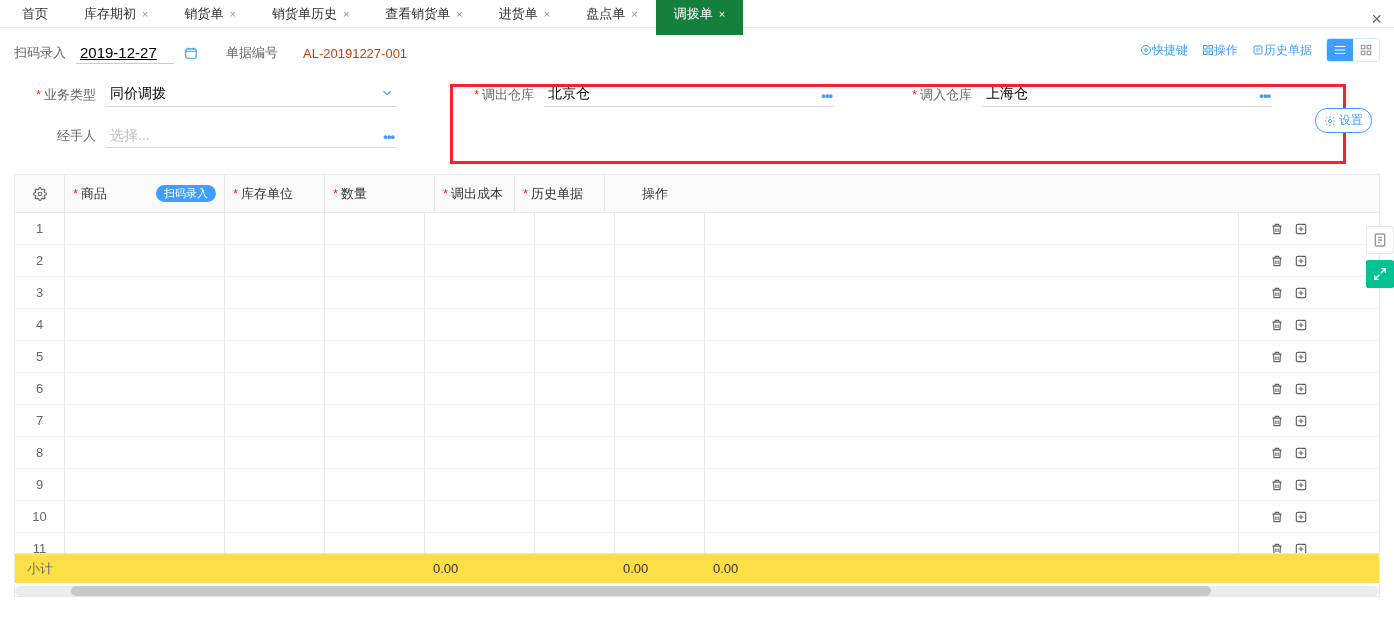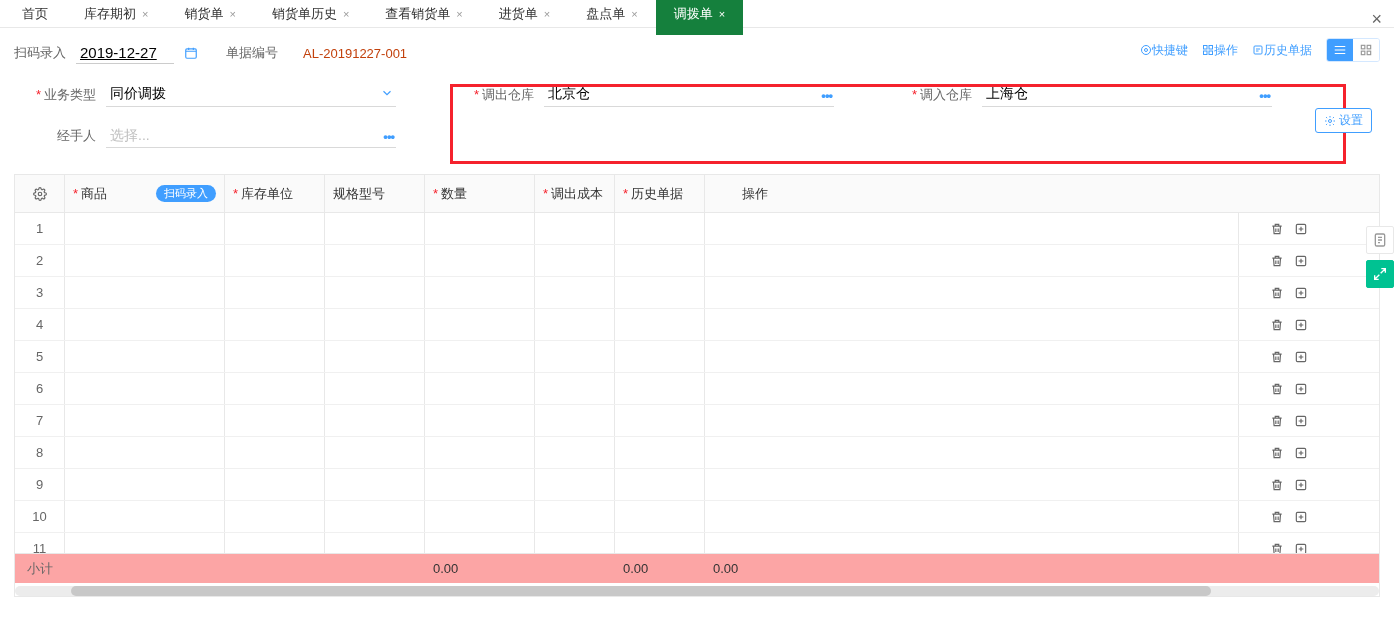--- a/index.html
+++ b/index.html
@@ -35,21 +35,21 @@
 .form-label { width: 92px; text-align: right; color: #666; padding-right: 10px; font-size: 13px; }
 .req { color: #f5222d; margin-right: 3px; }
 .form-input-wrap { position: relative; }
 .form-input { border: none; border-bottom: 1px solid #d9d9d9; padding: 4px 24px 4px 4px; width: 290px; font-size: 14px; background: transparent; }
 .form-input::placeholder { color: #bfbfbf; }
 .dd-icon { position: absolute; right: 2px; top: 4px; color: #409eff; cursor: pointer; }
 .more-icon { position: absolute; right: 2px; top: 6px; color: #409eff; cursor: pointer; letter-spacing: -1px; font-weight: bold; }
 
 .red-box { position: absolute; border: 3px solid #f5222d; left: 450px; top: 84px; width: 896px; height: 80px; pointer-events: none; z-index: 5; }
 
-.settings-btn { position: absolute; right: 22px; top: 108px; border: 1px solid #409eff; color: #409eff; border-radius: 3px; padding: 3px 8px; font-size: 12px; cursor: pointer; display: flex; align-items: center; gap: 3px; background: #fff; z-index: 6; }
+.settings-btn { position: absolute; right: 22px; top: 108px; border: 1px solid #409eff; color: #409eff; border-radius: 12px; padding: 3px 8px; font-size: 12px; cursor: pointer; display: flex; align-items: center; gap: 3px; background: #fff; z-index: 6; }
 
 
 .table-wrap { margin: 8px 14px 0 14px; border: 1px solid #e8e8e8; position: relative; }
 .table-head { display: flex; background: #fafafa; border-bottom: 1px solid #e8e8e8; height: 38px; align-items: center; font-size: 13px; color: #333; }
 .th, .td { border-right: 1px solid #e8e8e8; height: 100%; display: flex; align-items: center; padding: 0 8px; overflow: hidden; }
 .th:last-child, .td:last-child { border-right: none; }
 .col-gear { width: 50px; justify-content: center; }
 .col-no { width: 50px; justify-content: center; color: #666; }
 .col-prod { width: 160px; }
 .col-unit { width: 100px; }
@@ -59,21 +59,21 @@
 .col-amt { width: 90px; }
 .col-avail { width: 534px; }
 .col-ops { width: 100px; justify-content: center; gap: 10px; }
 
 .scan-badge { background: #409eff; color: #fff; border-radius: 9px; padding: 1px 8px; font-size: 11px; margin-left: auto; }
 
 .table-body { height: 340px; overflow-y: auto; }
 .table-row { display: flex; height: 32px; border-bottom: 1px solid #f0f0f0; font-size: 13px; }
 .op-icon { cursor: pointer; color: #666; }
 
-.subtotal-row { display: flex; height: 30px; background: #fca5a5; border-top: 1px solid #e8e8e8; font-size: 13px; align-items: center; }
+.subtotal-row { display: flex; height: 30px; background: #fde047; border-top: 1px solid #e8e8e8; font-size: 13px; align-items: center; }
 .subtotal-row .td { border-right: none; }
 
 .hscroll { height: 10px; margin: 3px 0 0 0; background: #ececec; border-radius: 5px; position: relative; }
 .hscroll-thumb { position: absolute; left: 56px; top: 0; width: 1140px; height: 10px; background: #c8c8c8; border-radius: 5px; }
 
 
 .float-icons { position: absolute; right: 0; top: 226px; display: flex; flex-direction: column; }
 .float-icon { width: 28px; height: 28px; display: flex; align-items: center; justify-content: center; margin-bottom: 6px; cursor: pointer; border: 1px solid #e8e8e8; background: #fff; border-radius: 2px; }
 .float-icon.green { background: #00c292; color: #fff; border-color: #00c292; }
 
@@ -231,21 +231,20 @@
     </div>
     <div class="th col-prod">
         <span class="req">*</span>
         <span>商品</span>
         <span class="scan-badge">扫码录入</span>
       </div>
     <div class="th col-unit">
         <span class="req">*</span>
         <span>库存单位</span>
       </div>
-    <div class="th col-spec">规格型号</div>
     <div class="th col-qty">
         <span class="req">*</span>
         <span>数量</span>
       </div>
     <div class="th col-cost">
         <span class="req">*</span>
         <span>调出成本</span>
       </div>
     <div class="th col-amt">
         <span class="req">*</span>

